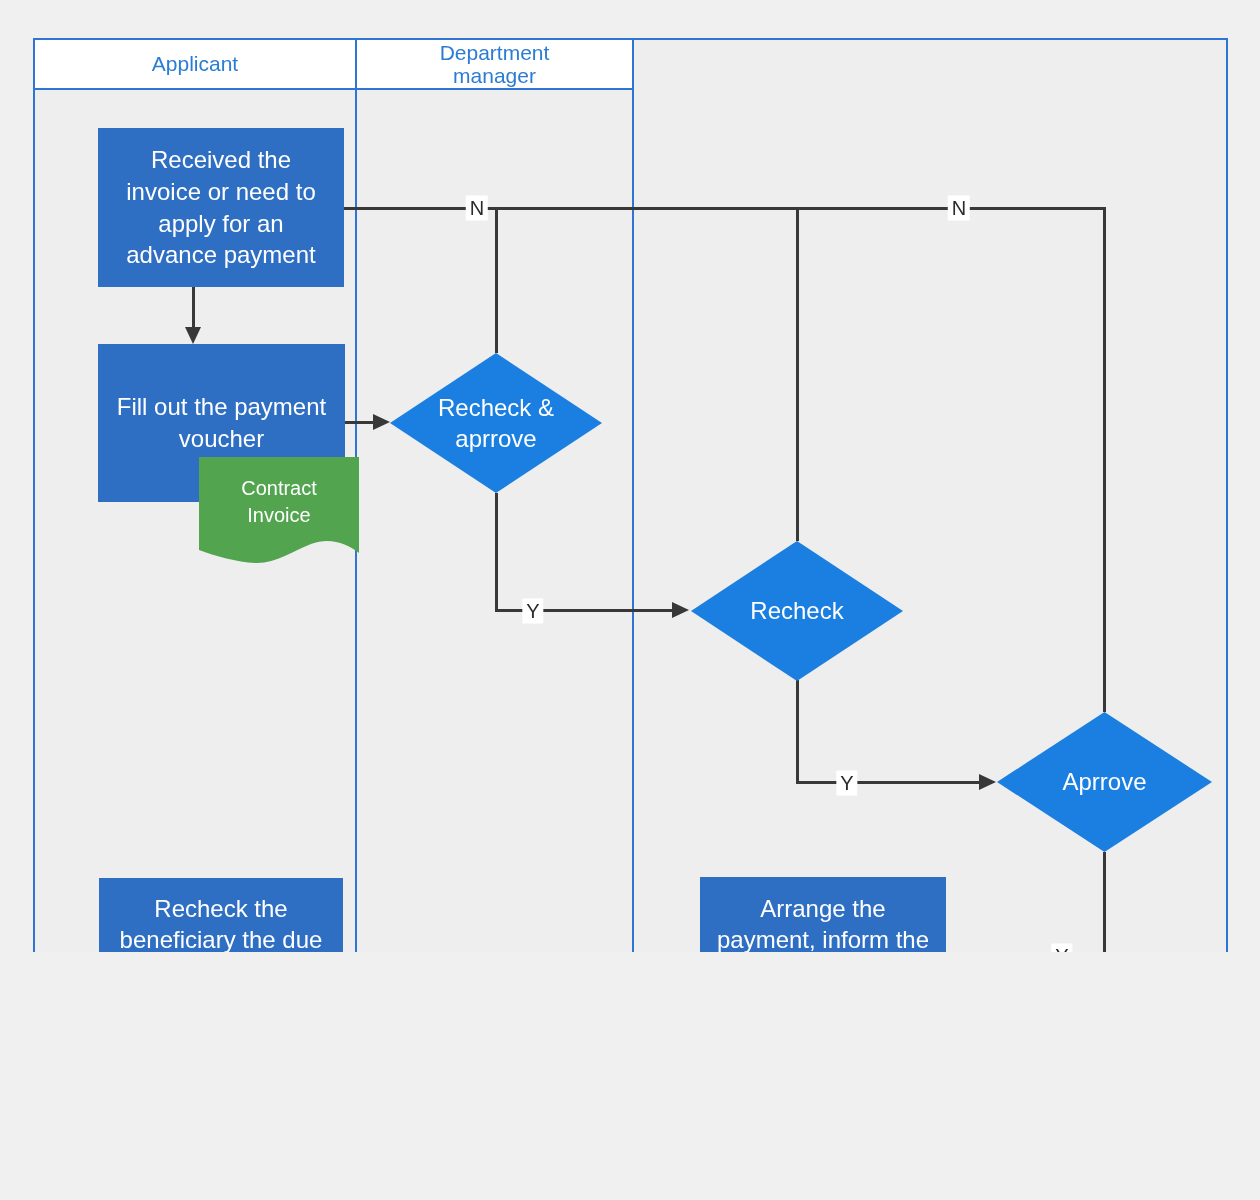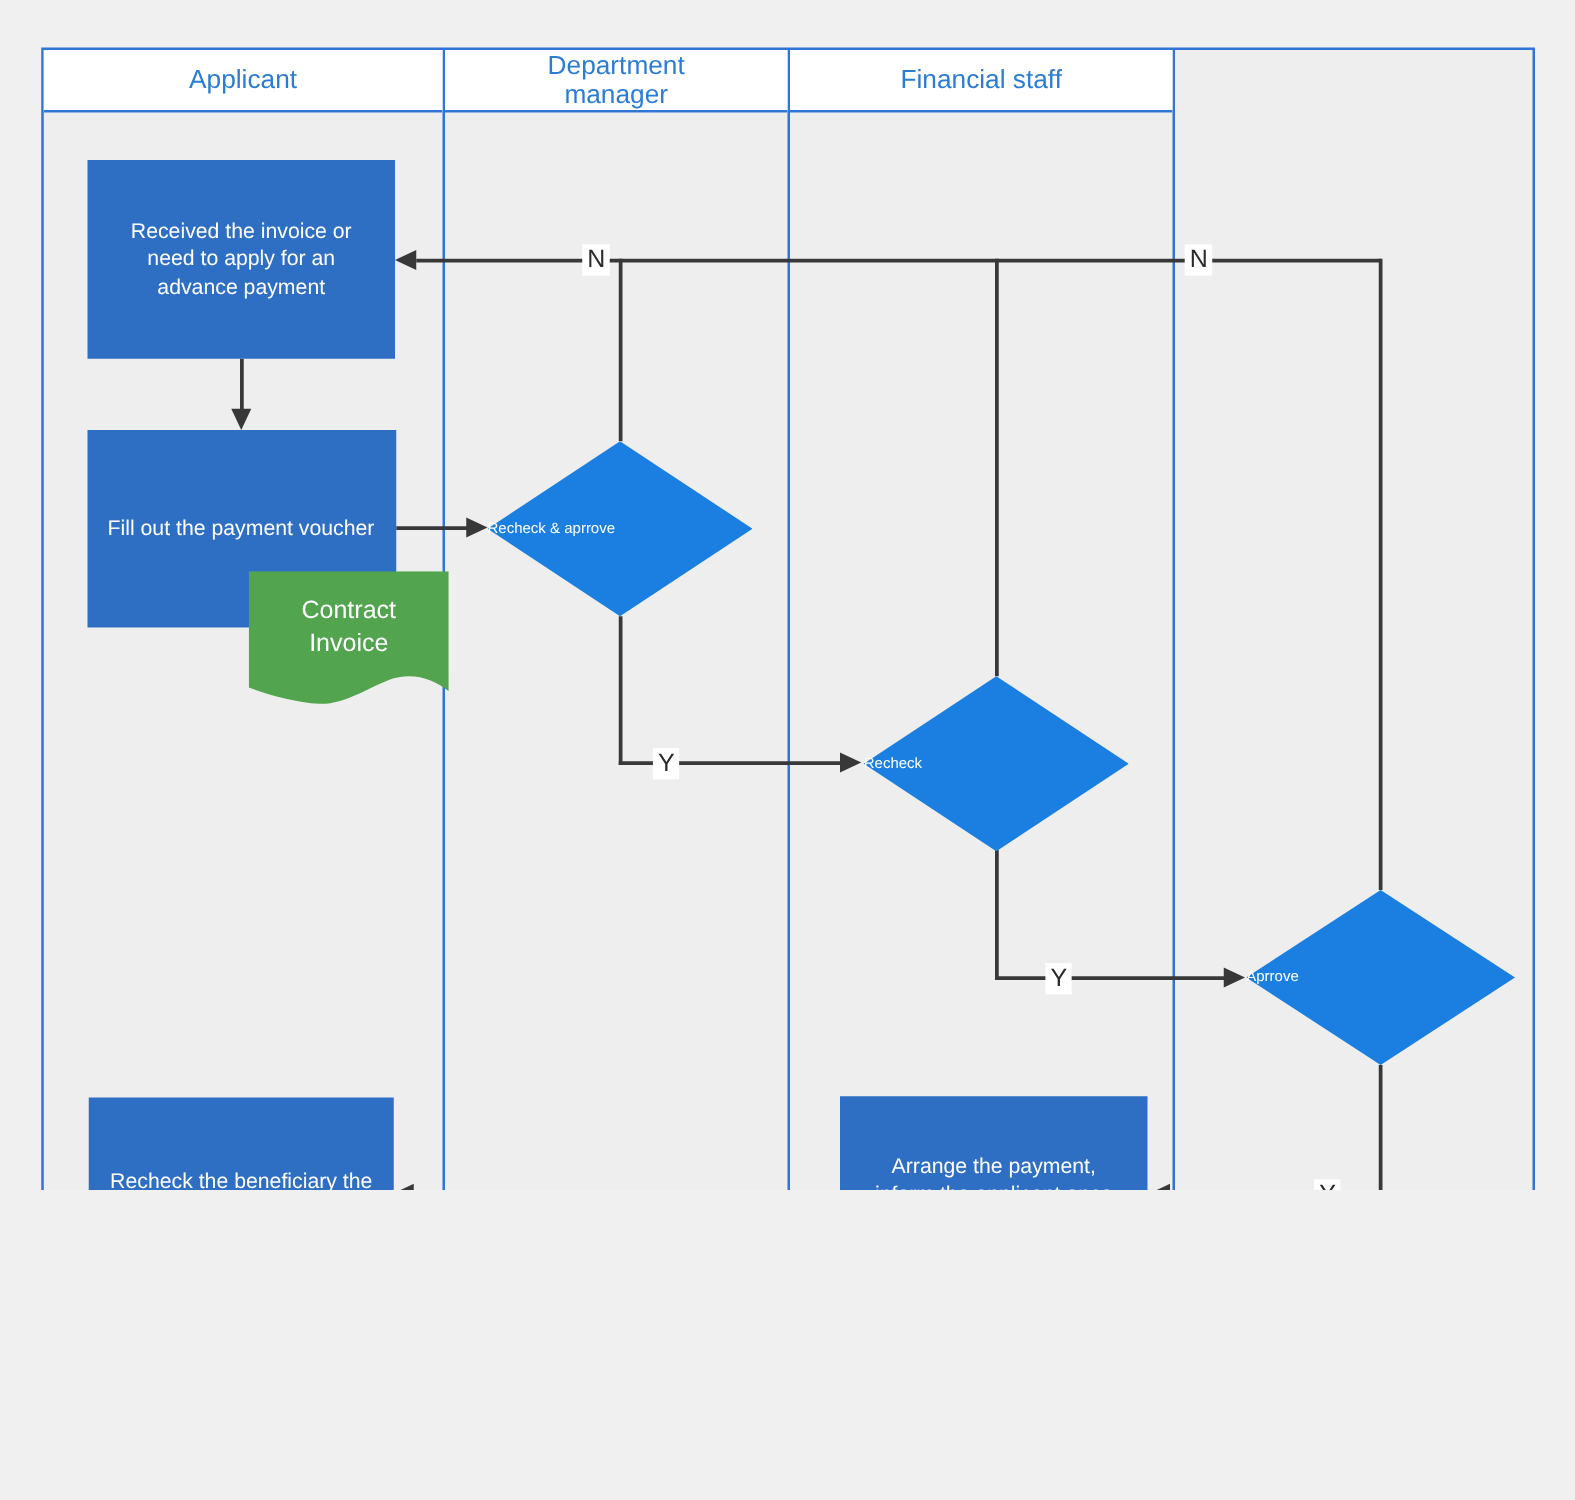--- a/index.html
+++ b/index.html
@@ -20,27 +20,27 @@
   .lane{height:100%;border-right:2px solid var(--lane-border);display:flex;flex-direction:column;}
   .lane:last-child{border-right:none;}
   .lane-header{height:50px;background:#ffffff;border-bottom:2px solid var(--lane-border);
     display:flex;align-items:center;justify-content:center;text-align:center;
     color:var(--header-text);font-size:21px;line-height:1.1;}
   .lane-header .wrap-narrow{max-width:150px;display:inline-block;}
   .lane-body{flex:1;}
 
   
   .node{position:absolute;display:flex;align-items:center;justify-content:flex-start;
-    text-align:center;color:var(--node-text);font-size:17px;line-height:1.32;}
+    text-align:center;color:var(--node-text);font-size:24px;line-height:1.32;margin-left:28px;}
   .process{background:var(--process-fill);padding:0 16px;}
   .diamond-wrap{position:absolute;}
   .diamond{position:absolute;inset:0;background:var(--decision-fill);
     clip-path:polygon(50% 0,100% 50%,50% 100%,0 50%);}
-  .diamond-label{position:absolute;inset:0;display:flex;align-items:center;
-    text-align:center;color:var(--node-text);font-size:12px;line-height:1.3;}
+  .diamond-label{position:absolute;inset:0;display:flex;align-items:center;justify-content:center;
+    text-align:center;color:var(--node-text);font-size:24px;line-height:1.3;}
   .diamond-label span{max-width:130px;}
   .terminator{background:var(--terminator-fill);border-radius:34px;}
   .document-wrap{position:absolute;}
   .document-wrap svg{display:block;}
   .document-wrap path{fill:var(--document-fill);}
   .document-label{position:absolute;left:0;top:18px;width:100%;text-align:center;
     color:var(--node-text);font-size:20px;line-height:1.35;white-space:pre-line;}
 
   
   .h-line,.v-line{position:absolute;background:var(--connector);}
@@ -61,26 +61,20 @@
   <div class="frame">
     <div class="lane" style="width:322px;">
       <div class="lane-header">
         <span>Applicant</span>
       </div>
       <div class="lane-body"></div>
     </div>
     <div class="lane" style="width:277px;">
       <div class="lane-header">
         <span class="wrap-narrow">Department manager</span>
-      </div>
-      <div class="lane-body"></div>
-    </div>
-    <div class="lane" style="width:309px;">
-      <div class="lane-header">
-        <span>Financial staff</span>
       </div>
       <div class="lane-body"></div>
     </div>
     <div class="lane" style="width:287px;">
       <div class="lane-body"></div>
     </div>
   </div>
 
   <div class="h-line" style="left:333px;top:207px;width:772px;"></div>
   <div class="arr arr-left" style="left:316px;top:200px;"></div>

